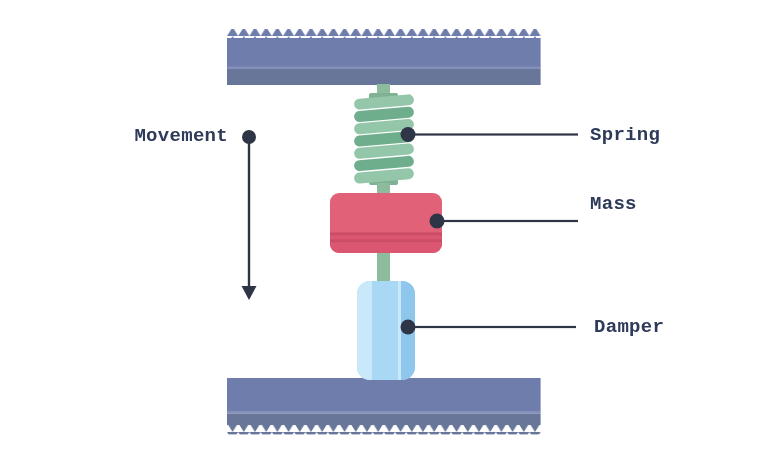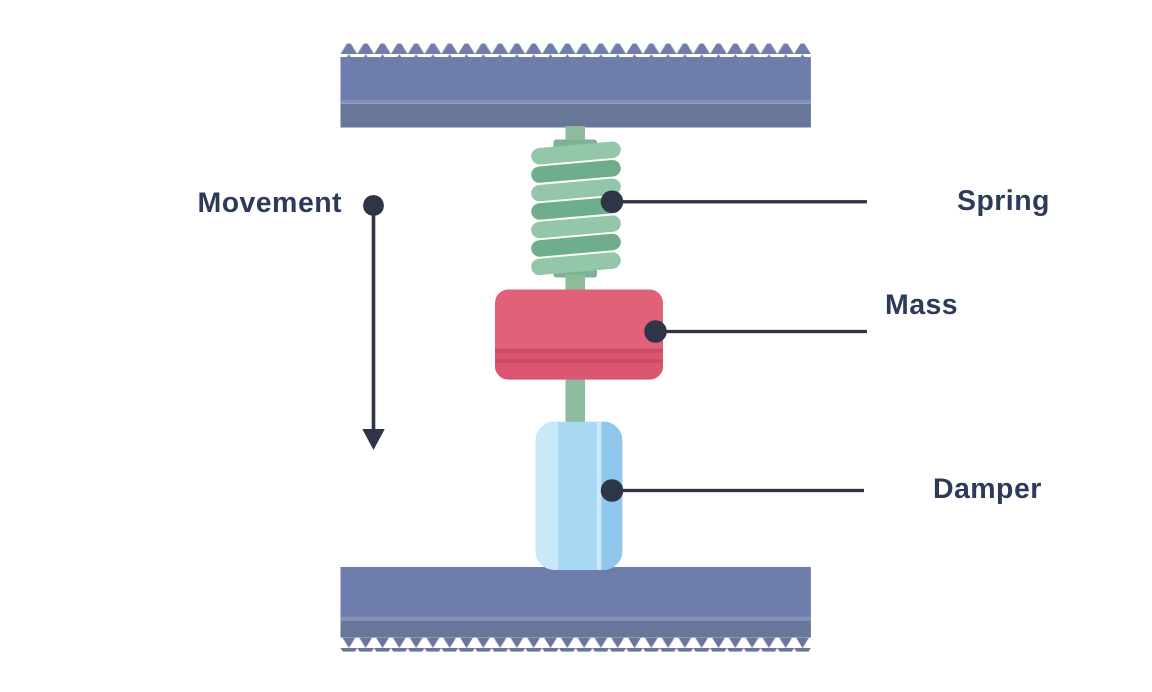--- a/index.html
+++ b/index.html
@@ -15,32 +15,32 @@
     overflow: hidden;
     font-family: "Liberation Sans", sans-serif;
   }
   .diagram-svg {
     position: absolute;
     left: 0;
     top: 0;
   }
   .diagram-label {
     position: absolute;
-    font-family: Liberation Sans, sans-serif;
+    font-family: Liberation Mono, monospace;
     font-size: 19px;
     font-weight: 600;
     color: var(--ink, #2E3A59);
     letter-spacing: 0.3px;
     white-space: nowrap;
     line-height: 24px;
   }
   .label-movement { left: 118px; top: 124px; width: 110px; text-align: right; }
-  .label-spring   { left: 590px; top: 123px; margin-left: 48px; }
+  .label-spring   { left: 590px; top: 123px; }
   .label-mass     { left: 590px; top: 192px; }
-  .label-damper   { left: 622px; top: 315px; }
+  .label-damper   { left: 594px; top: 315px; }
 
   
   .fill-wall-body    { fill: var(--wall-body); }
   .fill-wall-stripe  { fill: var(--wall-stripe); }
   .fill-wall-band    { fill: var(--wall-band); }
   .fill-spring-light { fill: var(--spring-light); }
   .fill-spring-dark  { fill: var(--spring-dark); }
   .fill-rod          { fill: var(--rod); }
   .fill-rod-cap      { fill: var(--rod-cap); }
   .fill-mass         { fill: var(--mass-body); }

